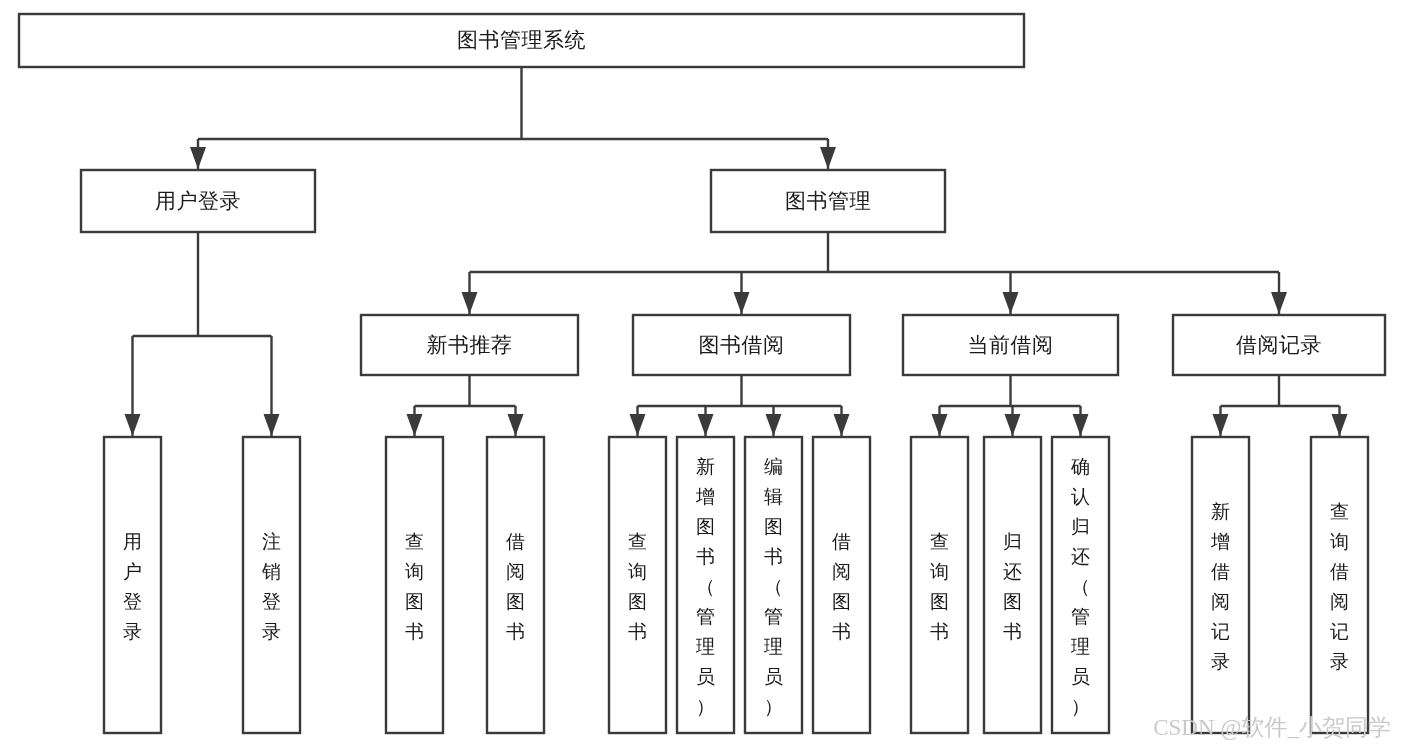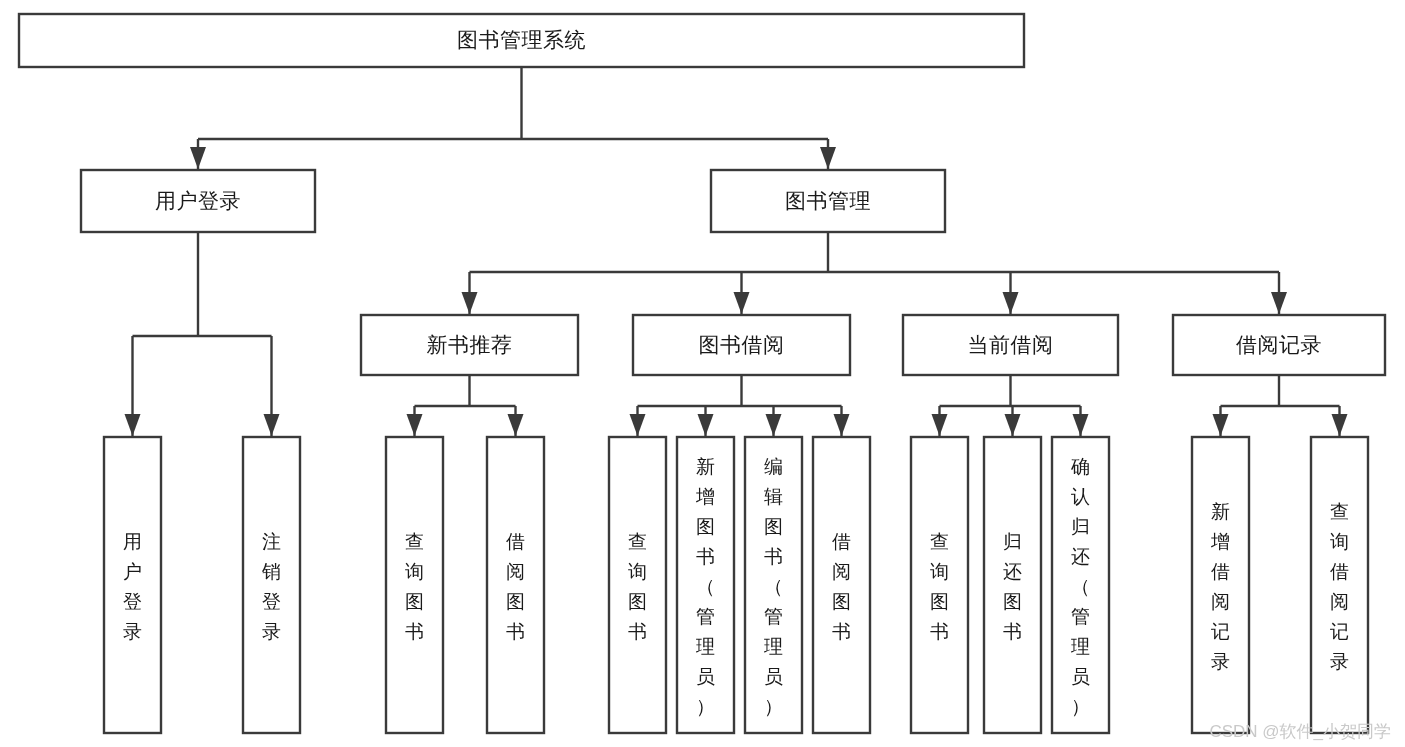--- a/index.html
+++ b/index.html
@@ -53,22 +53,22 @@
     stroke-linecap: butt;
   }
   .arrow-head {
     fill: #3a3a3a;
     stroke: none;
   }
   .watermark {
     position: absolute;
     right: 14px;
     bottom: 4px;
-    font-family: Liberation Sans, sans-serif;
-    font-size: 17px;
+    font-family: Liberation Serif, serif;
+    font-size: 23px;
     color: #c9c9c9;
     white-space: nowrap;
     pointer-events: none;
     user-select: none;
   }
 </style>
 </head>
 <body>
 
 <div id="diagram-root">

